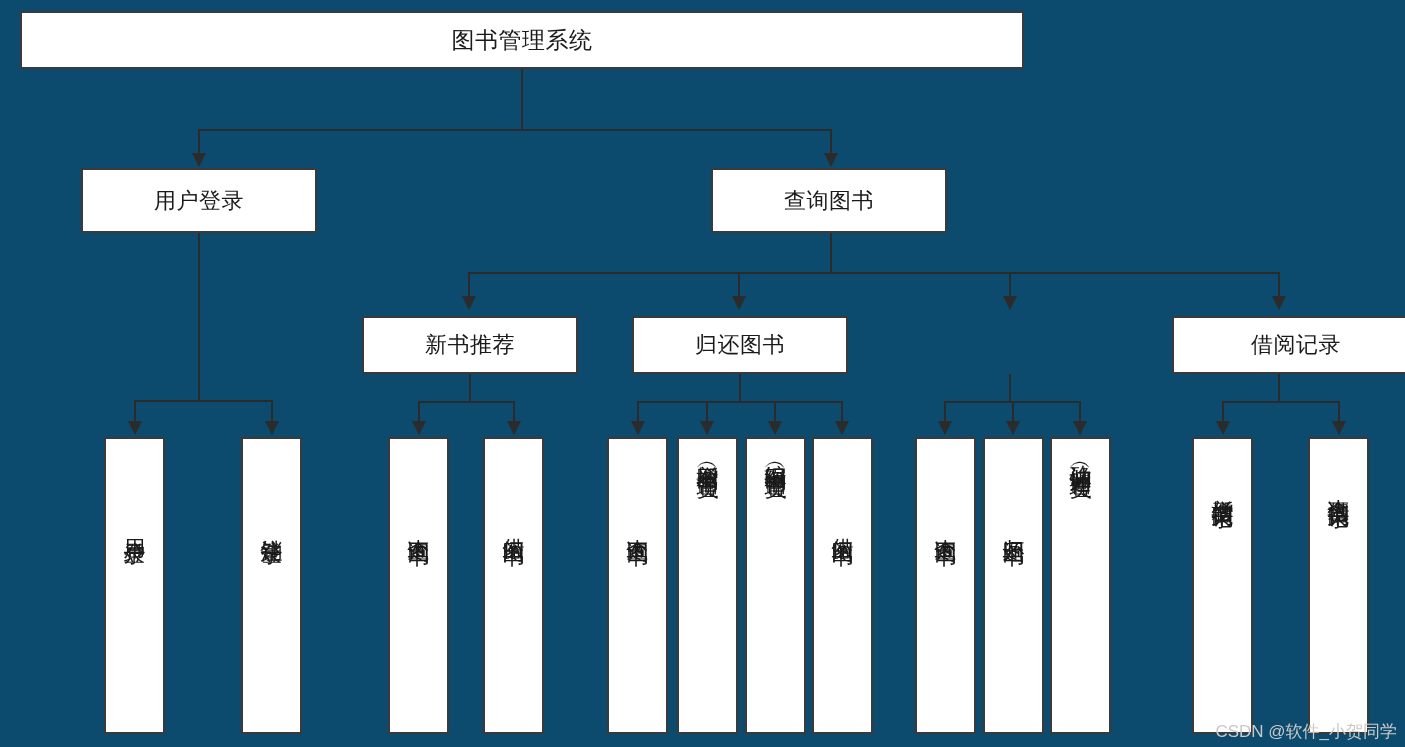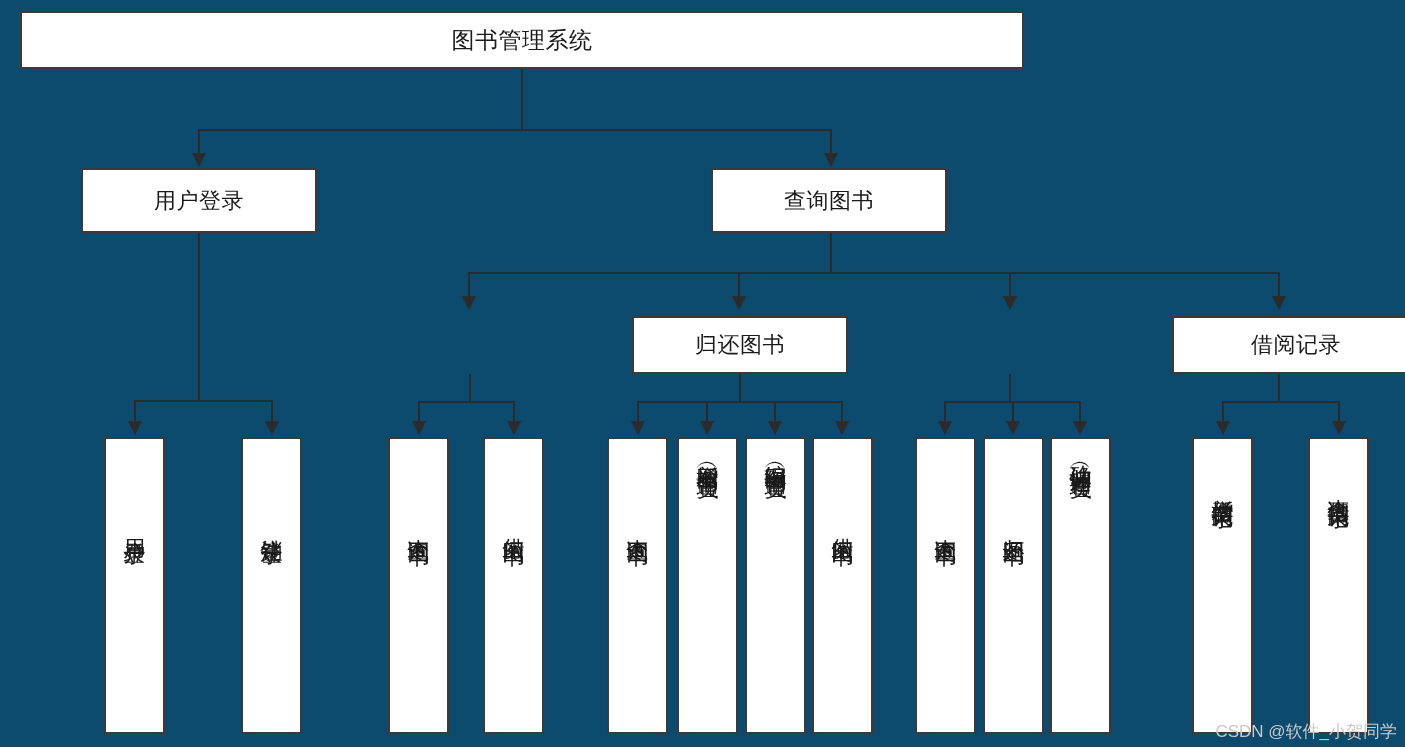--- a/index.html
+++ b/index.html
@@ -122,20 +122,23 @@
 
   <div class="line v" style="left:738px; top:272px; height:26px;"></div>
   <div class="arrow" style="left:732px; top:296px;"></div>
 
   <div class="line v" style="left:1009px; top:272px; height:26px;"></div>
   <div class="arrow" style="left:1003px; top:296px;"></div>
 
   <div class="line v" style="left:1278px; top:272px; height:26px;"></div>
   <div class="arrow" style="left:1272px; top:296px;"></div>
 
+  <div class="node" style="left:362px; top:316px; width:216px; height:58px;">
+    <span class="node-label">新书推荐</span>
+  </div>
 
   <div class="node" style="left:632px; top:316px; width:216px; height:58px;">
     <span class="node-label">归还图书</span>
   </div>
 
 
   <div class="node" style="left:1172px; top:316px; width:248px; height:58px;text-align:center;">
     <span class="node-label">借阅记录</span>
   </div>
 

